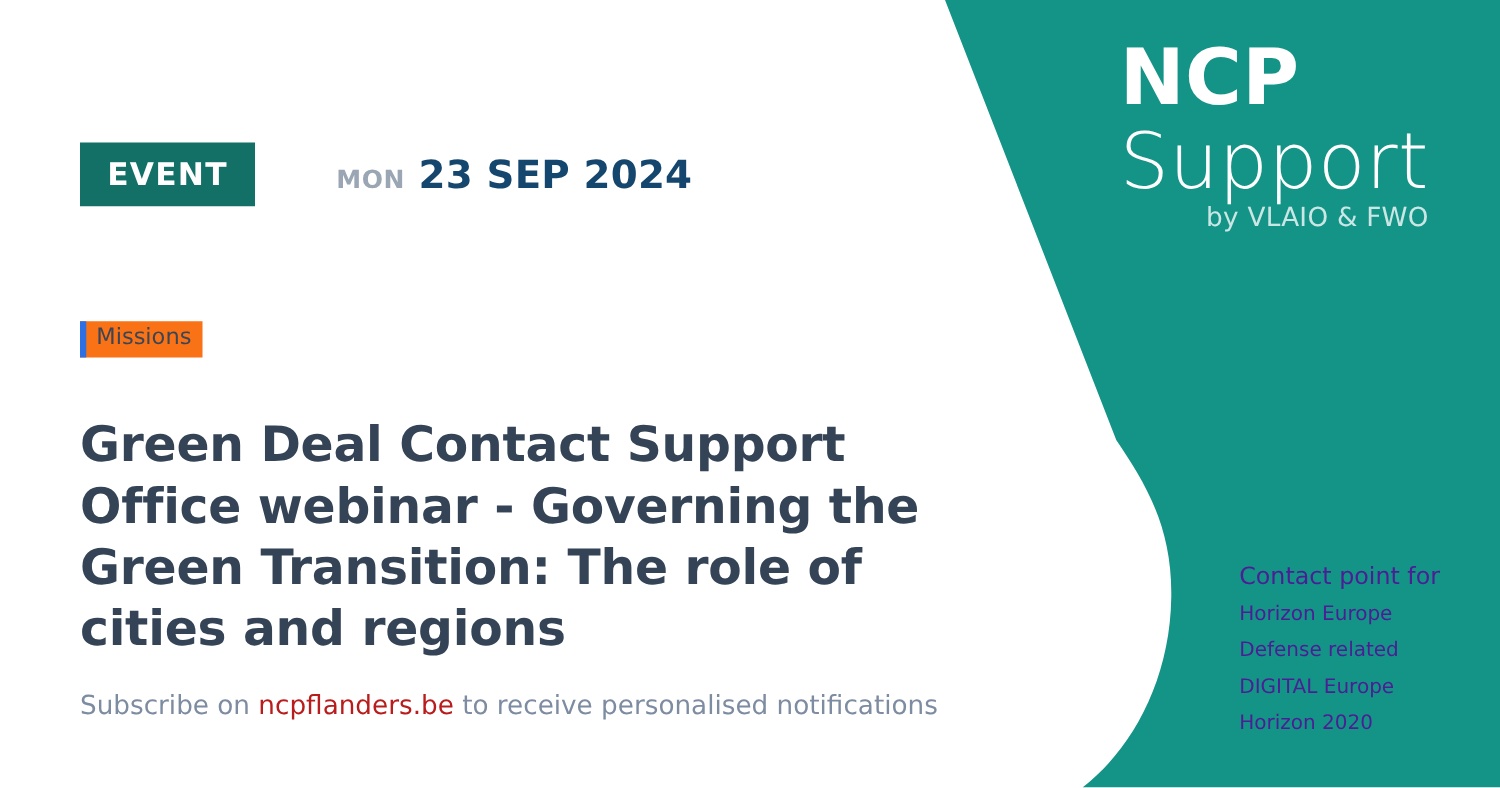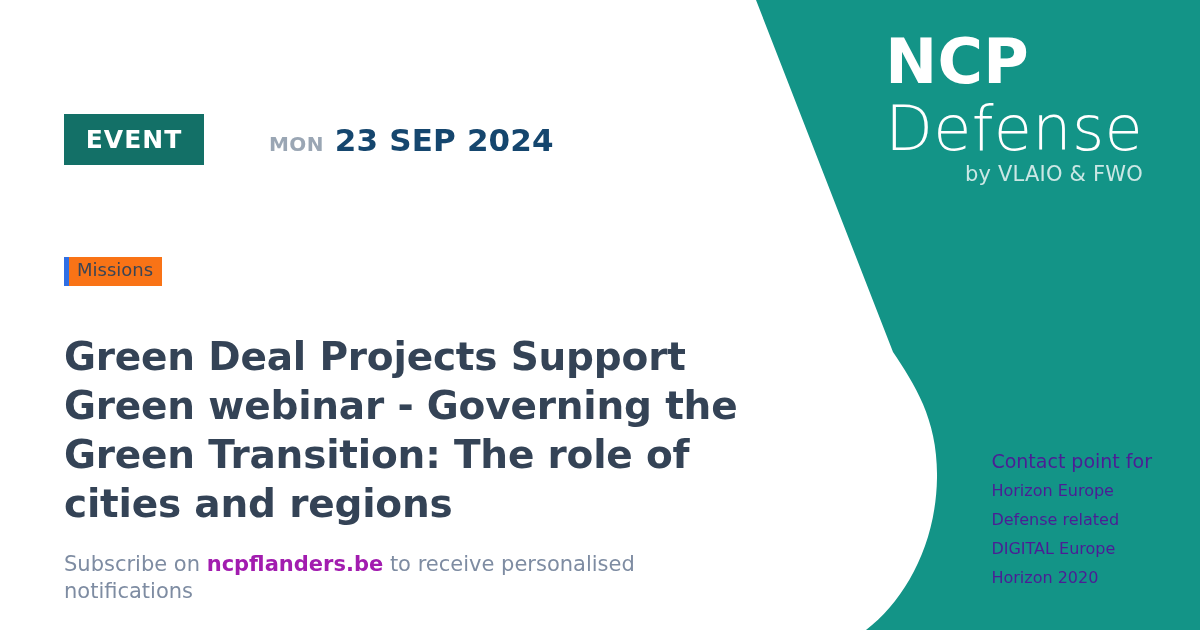--- a/index.html
+++ b/index.html
@@ -110,22 +110,22 @@
   .subscribe {
     position: absolute;
     left: 0;
     top: 551px;
     color: #7e8ca2;
     font-size: 21px;
     font-weight: 400;
     line-height: 1.3;
   }
   .subscribe .domain {
-    color: #a21caf;
-    font-weight: 700;
+    color: #b91c1c;
+    font-weight: 400;
   }
 
   
   .logo-block {
     position: absolute;
     right: 57px;
     top: 28px;
     text-align: right;
     color: #ffffff;
   }
@@ -185,31 +185,31 @@
     <div class="meta-row">
       <span class="event-badge">EVENT</span>
       <span class="date-wrap">
         <span class="date-dow">MON</span>
         <span class="date-main">23 SEP 2024</span>
       </span>
     </div>
 
     <div class="topic-tag">Missions</div>
 
-    <h1 class="title">Green Deal Projects Support Green webinar - Governing the Green Transition: The role of cities and regions</h1>
+    <h1 class="title">Green Deal Contact Support Office webinar - Governing the Green Transition: The role of cities and regions</h1>
 
     <div class="subscribe">
       <span>Subscribe on </span><span class="domain">ncpflanders.be</span><span> to receive personalised notifications</span>
     </div>
 
   </div>
 
   <div class="logo-block">
     <div class="logo-ncp">NCP</div>
-    <div class="logo-flanders">Defense</div>
+    <div class="logo-flanders">Support</div>
     <div class="logo-by">by VLAIO &amp; FWO</div>
   </div>
 
   <div class="contact-block">
     <div class="contact-lead">Contact point for</div>
     <div class="contact-item">Horizon Europe</div>
     <div class="contact-item">Defense related</div>
     <div class="contact-item">DIGITAL Europe</div>
     <div class="contact-item">Horizon 2020</div>
   </div>

